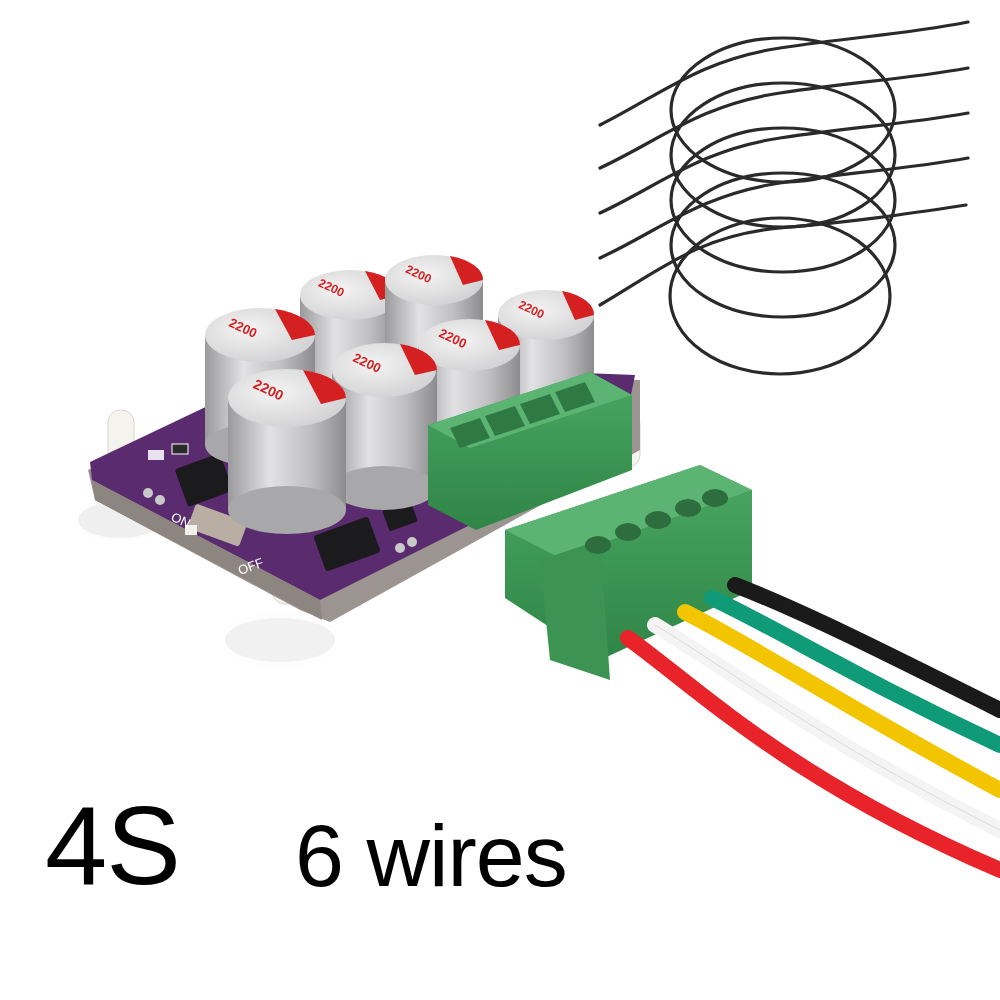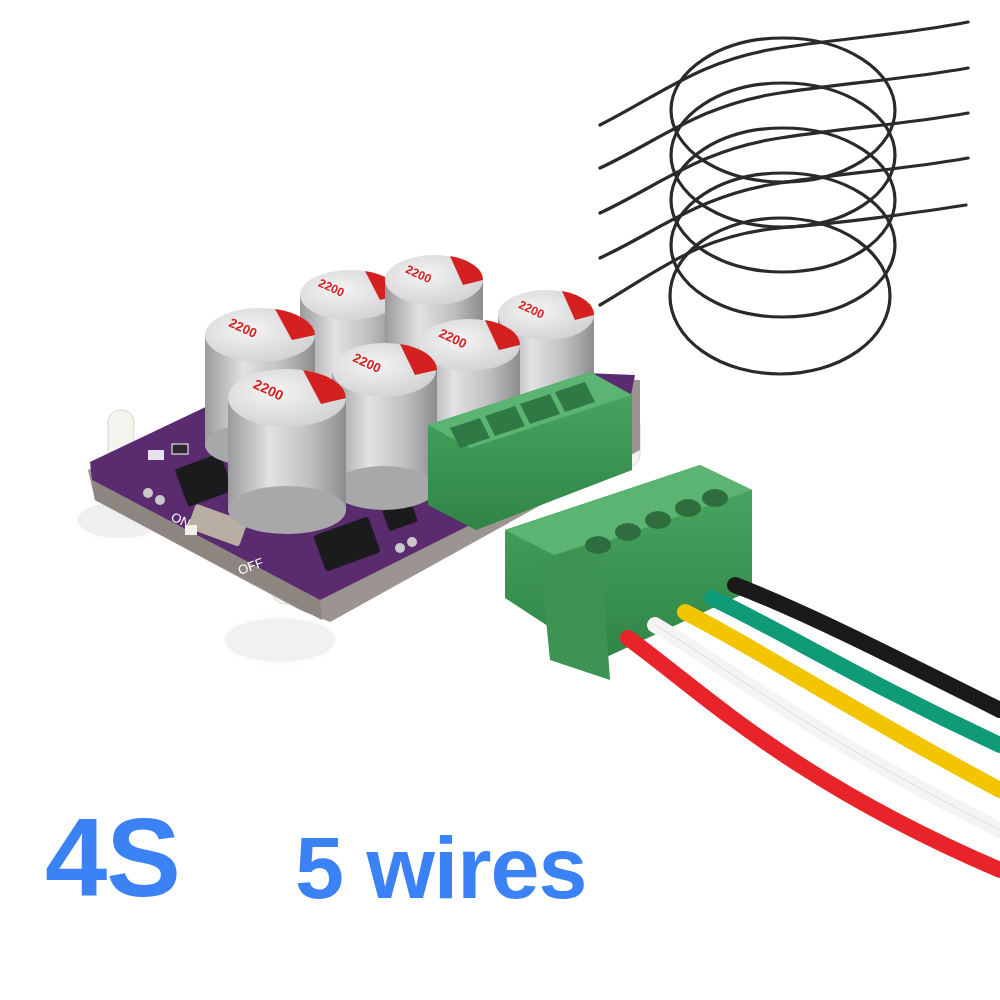--- a/index.html
+++ b/index.html
@@ -1,18 +1,18 @@
 <!DOCTYPE html>
 <html><head>
 <meta charset="utf-8">
 <style>
   html, body { margin: 0; padding: 0; background: #ffffff; }
   body { width: 1000px; height: 1000px; position: relative; overflow: hidden; font-family: "Liberation Sans", sans-serif; }
   .scene { position: absolute; left: 0; top: 0; width: 1000px; height: 1000px; }
-  .caption { position: absolute; font-family: "Liberation Sans", sans-serif; font-weight: 700; color: #3b82f6; letter-spacing: -1px; line-height: 1; margin-top: 12px; }
+  .caption { position: absolute; font-family: "Liberation Sans", sans-serif; font-weight: 400; color: #000000; letter-spacing: -1px; line-height: 1; }
   .caption-cells { left: 45px; top: 790px; font-size: 112px; }
   .caption-wires { left: 295px; top: 812px; font-size: 88px; }
   .cap-label { font-family: "Liberation Sans", sans-serif; font-weight: 700; fill: #d42020; }
 </style>
 </head>
 <body>
 
 <div class="scene">
   <svg width="1000" height="1000" viewBox="0 0 1000 1000">
     <defs>
@@ -174,14 +174,14 @@
       <path d="M735 585 C 800 610, 880 650, 1000 710" stroke="#1a1a1a" stroke-width="16"></path>
       <path d="M712 598 C 780 630, 860 680, 1000 745" stroke="#0f9a78" stroke-width="16"></path>
       <path d="M685 612 C 760 650, 850 710, 1000 790" stroke="#f2c500" stroke-width="16"></path>
       <path d="M655 625 C 730 670, 820 740, 1000 830" stroke="#f4f4f4" stroke-width="16"></path>
       <path d="M655 625 C 730 670, 820 740, 1000 830" stroke="#dcdcdc" stroke-width="1"></path>
       <path d="M628 638 C 700 690, 790 780, 1000 870" stroke="#e8232a" stroke-width="16"></path>
     </g>
   </svg>
 
   <div class="caption caption-cells">4S</div>
-  <div class="caption caption-wires">5 wires</div>
+  <div class="caption caption-wires">6 wires</div>
 </div>
 
 </body></html>

